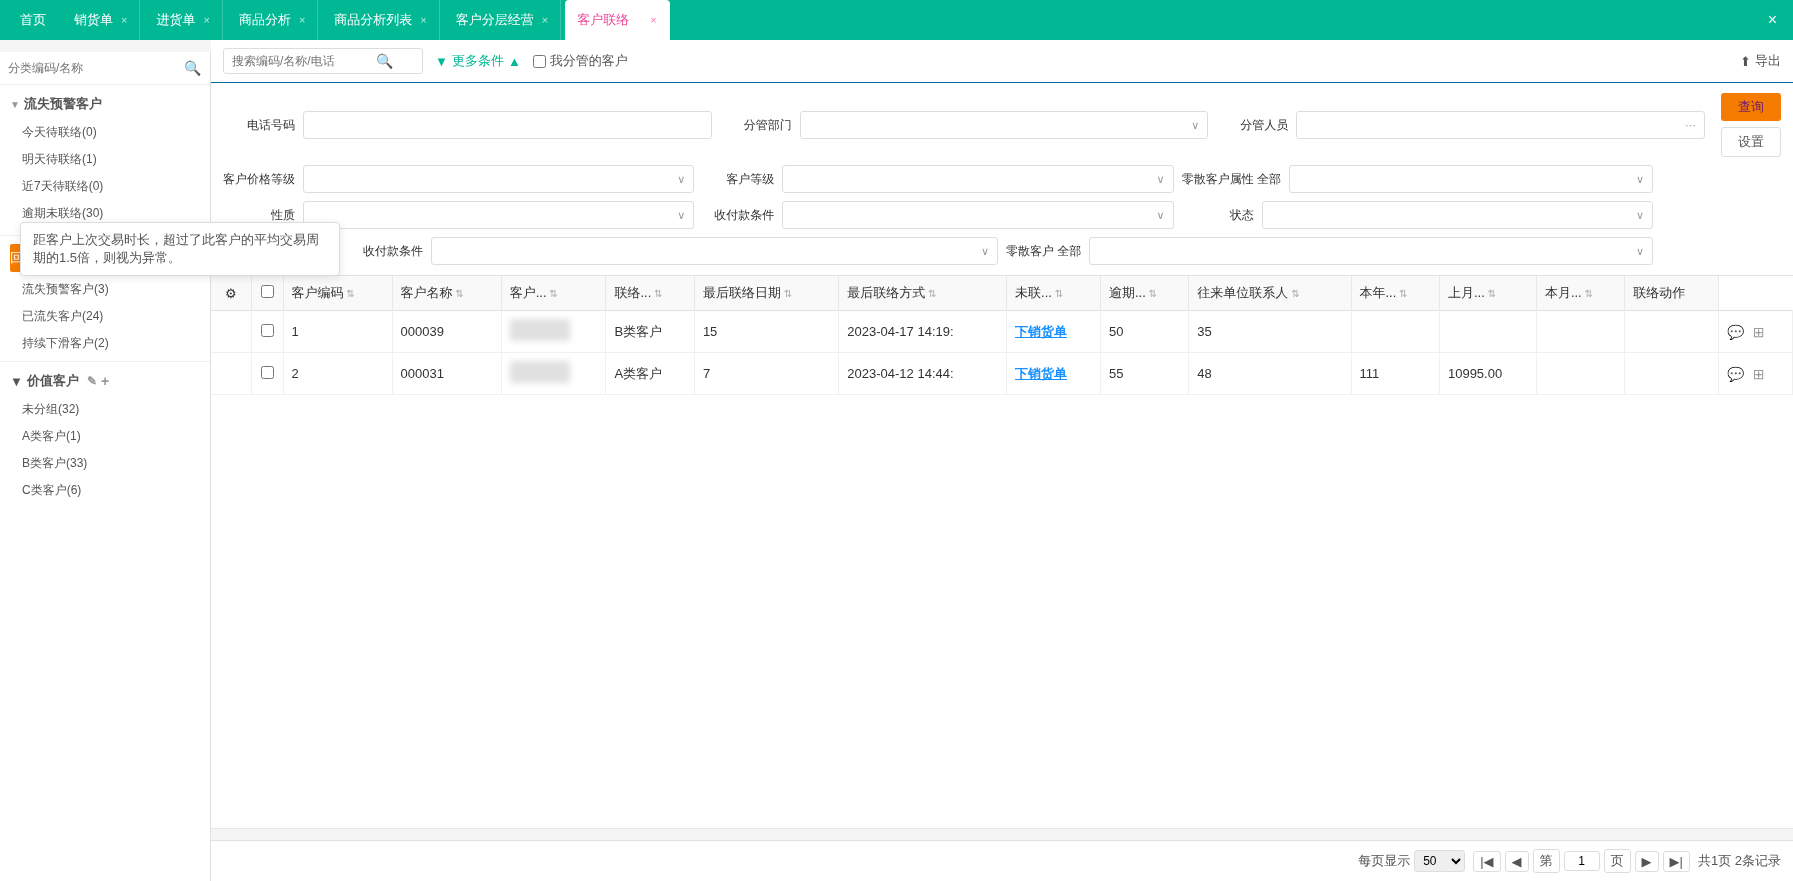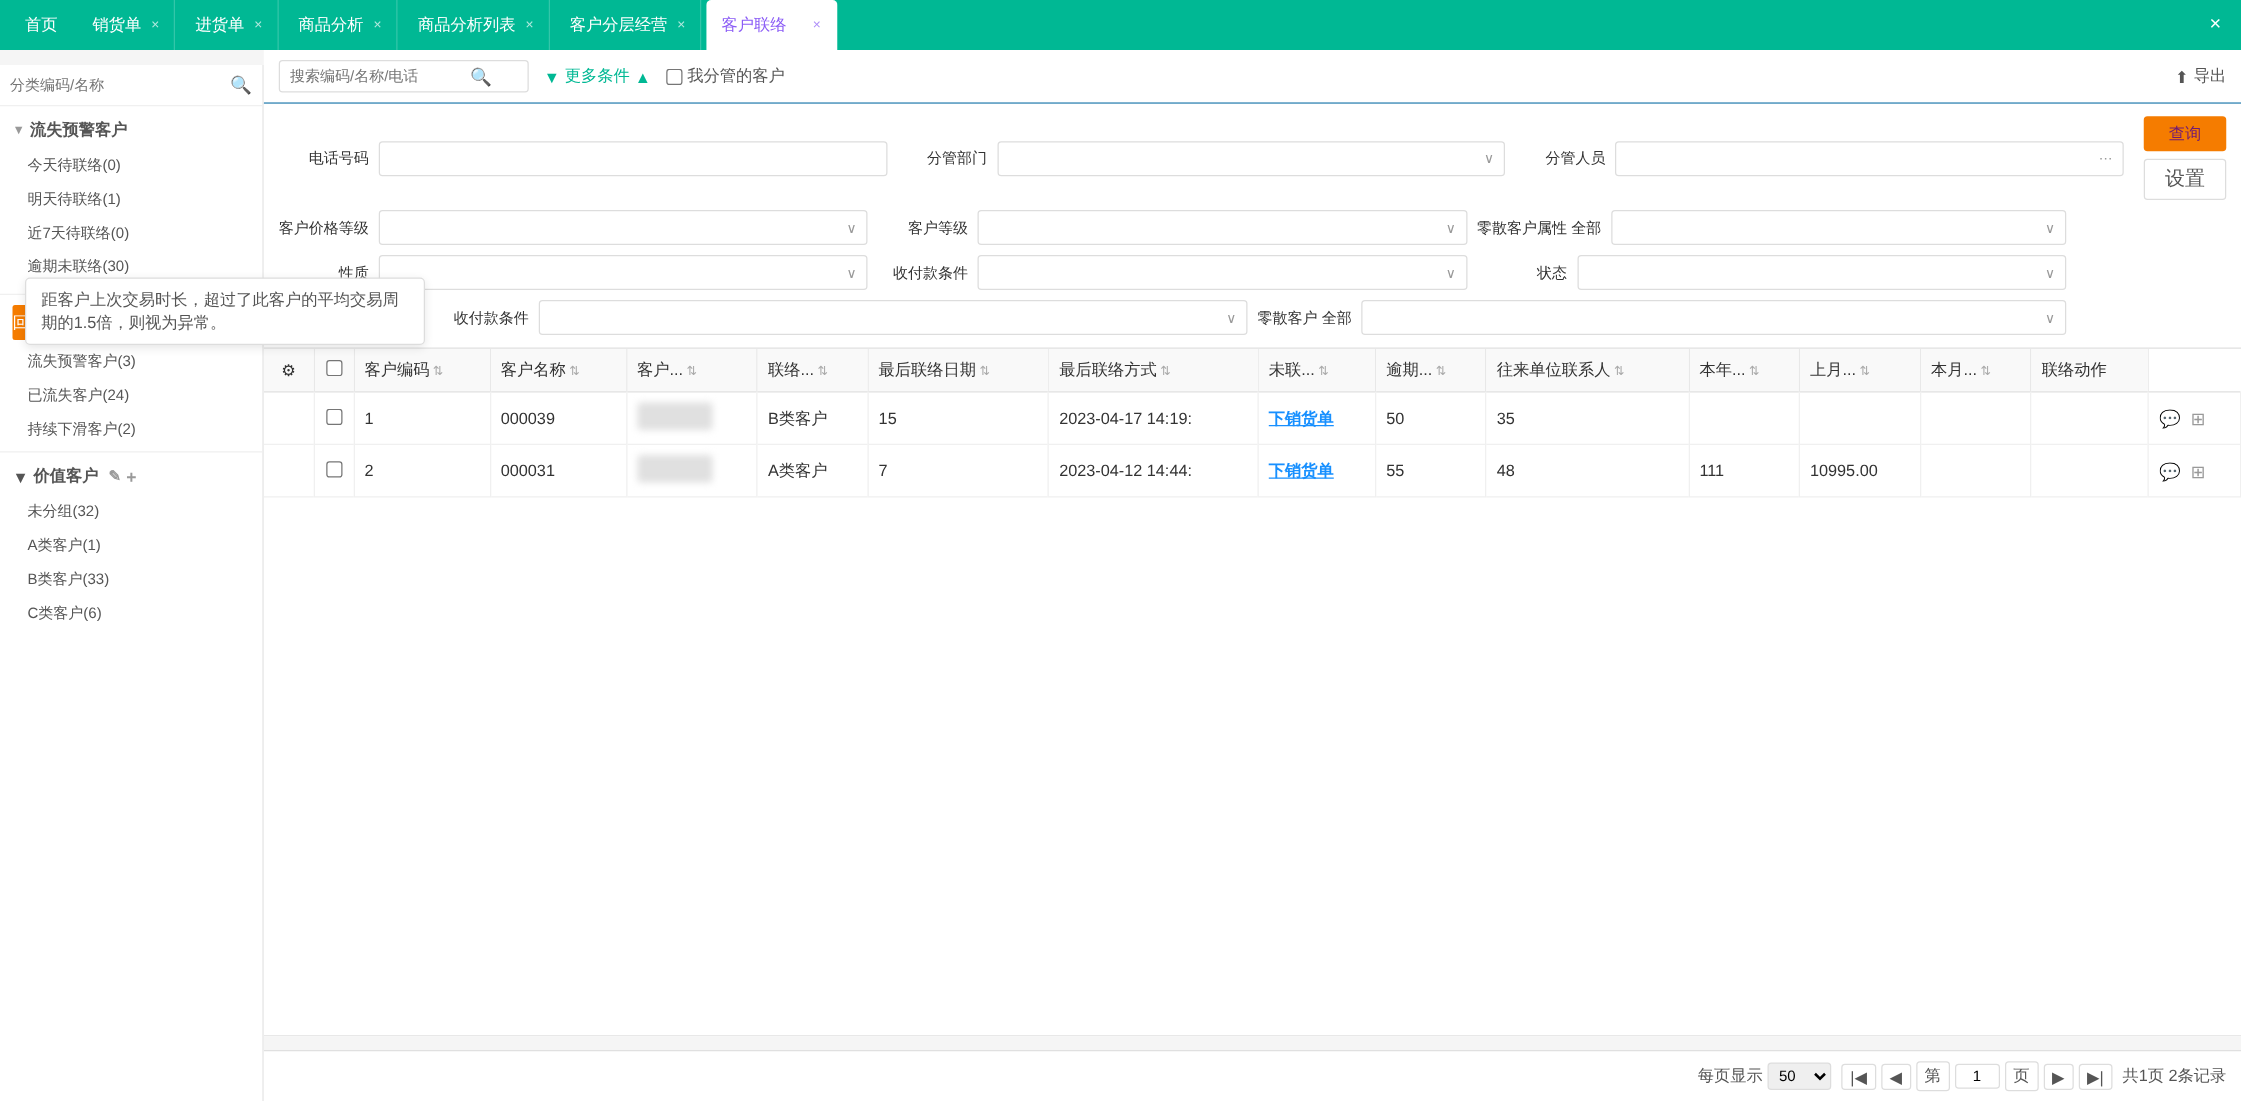--- a/index.html
+++ b/index.html
@@ -12,21 +12,21 @@
       padding: 0 8px; gap: 4px;
       position: relative;
     }
     .top-nav .nav-tab {
       display: flex; align-items: center; gap: 4px;
       padding: 0 12px; height: 40px; cursor: pointer;
       color: #fff; font-size: 13px; white-space: nowrap;
       border-right: 1px solid rgba(255,255,255,0.2);
     }
     .top-nav .nav-tab.active {
-      background: #fff; color: #8b5cf6; border-radius: 4px 4px 0 0; gap: 17px;
+      background: #fff; color: #ec4899; border-radius: 4px 4px 0 0; gap: 17px;
     }
     .top-nav .nav-tab .close-x {
       font-size: 11px; opacity: 0.7; cursor: pointer; margin-left: 4px;
     }
     .top-nav .nav-home { color: #fff; padding: 0 12px; font-size: 13px; cursor: pointer; }
     .top-nav .window-close {
       margin-left: auto; color: #fff; font-size: 16px; cursor: pointer; padding: 0 8px;
     }
 
     
@@ -139,21 +139,21 @@
 
     .filter-actions {
       display: flex; flex-direction: column; gap: 6px; margin-left: 8px; flex-shrink: 0;
     }
     .btn-query {
       background: #f57c00; color: #701a75; border: none; border-radius: 3px;
       padding: 5px 16px; cursor: pointer; font-size: 13px; white-space: nowrap;
     }
     .btn-settings {
       background: #fff; color: #555; border: 1px solid #ddd; border-radius: 3px;
-      padding: 5px 16px; cursor: pointer; font-size: 16px; white-space: nowrap;
+      padding: 5px 16px; cursor: pointer; font-size: 13px; white-space: nowrap;
     }
 
     .filter-more { color: #00b894; font-size: 12px; cursor: pointer; }
 
     
     .table-container {
       flex: 1; overflow: auto; position: relative;
     }
     table {
       width: 100%; border-collapse: collapse; font-size: 12px;

